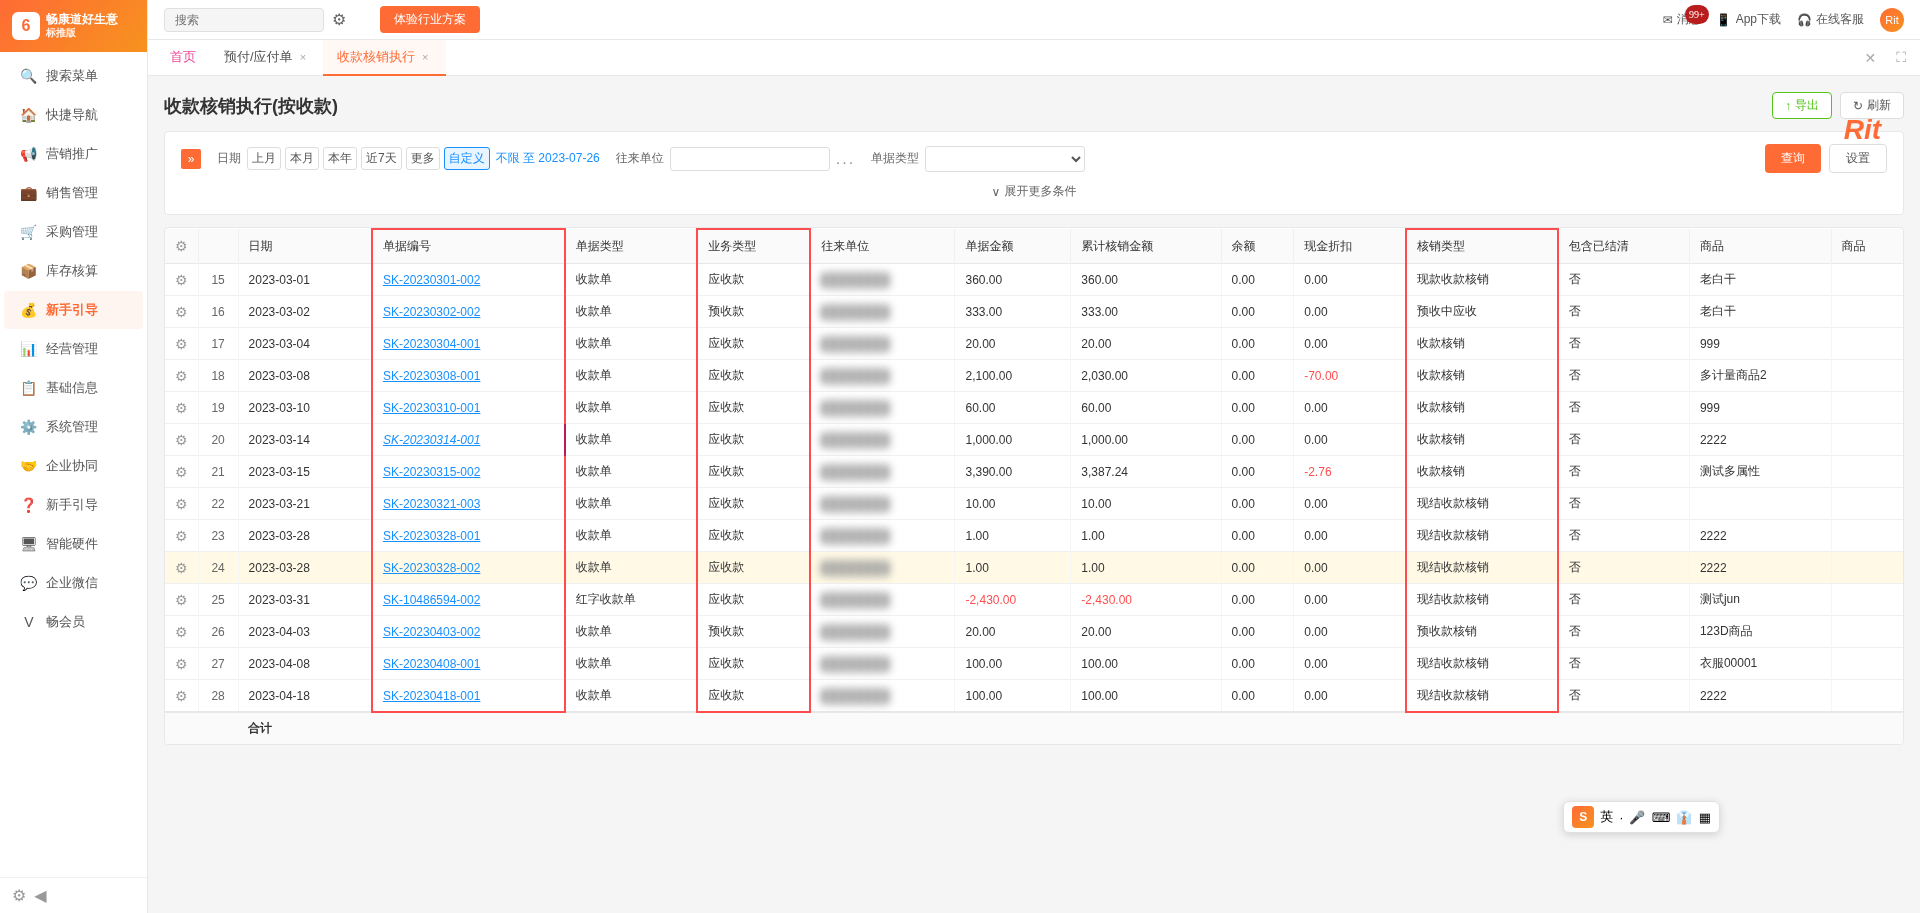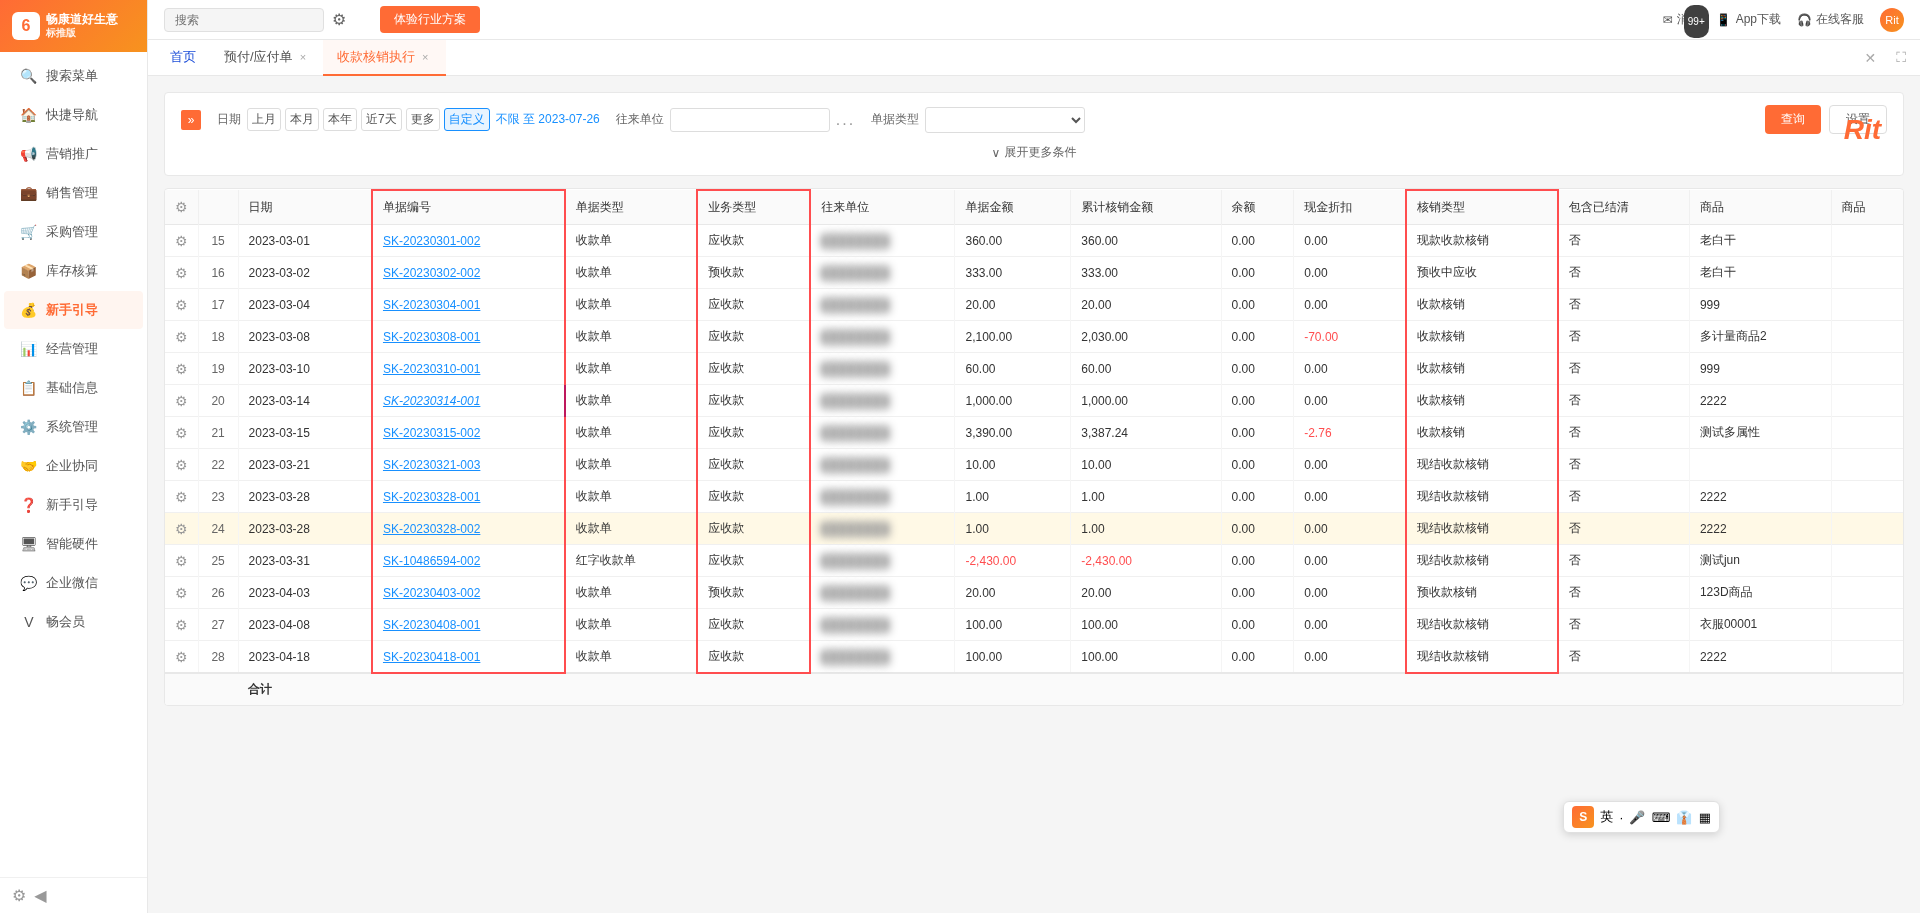--- a/index.html
+++ b/index.html
@@ -102,27 +102,27 @@
     }
     .topbar-right {
       margin-left: auto;
       display: flex; align-items: center; gap: 16px;
       color: #555; font-size: 12px;
     }
     .topbar-badge {
       position: relative; display: inline-block;
     }
     .badge-count {
-      background: #404040;
+      background: #b91c1c;
       color: white;
       border-radius: 10px;
-      padding: 11px 4px;
+      padding: 4px 4px;
       font-size: 10px;
       position: absolute;
-      top: -6px; right: -8px;
+      top: -6px; right: -8px; font-family: Liberation Serif, serif;
     }
     .topbar-right-item { display: flex; align-items: center; gap: 4px; cursor: pointer; color: #555; }
     .user-avatar {
       width: 24px; height: 24px; border-radius: 50%;
       background: linear-gradient(135deg, #ff6b35, #f7931e);
       color: white; display: flex; align-items: center; justify-content: center;
       font-size: 11px;
     }
 
     
@@ -138,21 +138,21 @@
     .tab-item {
       display: flex; align-items: center; gap: 4px;
       padding: 0 14px;
       height: 36px;
       cursor: pointer;
       font-size: 13px;
       color: #555;
       border-bottom: 2px solid transparent;
       white-space: nowrap;
     }
-    .tab-item.home { color: #1d4ed8; }
+    .tab-item.home { color: #ec4899; }
     .tab-item.active {
       color: #ff6b35;
       border-bottom: 2px solid #ff6b35;
       background: #fff8f5;
     }
     .tab-close {
       font-size: 11px; color: #aaa; cursor: pointer;
       padding: 1px 3px; border-radius: 2px;
     }
     .tabbar-right {
@@ -479,20 +479,33 @@
       <span class="tab-close">×</span>
     </div>
     <div class="tabbar-right">
       <span class="tab-action-btn">✕</span>
       <span class="tab-action-btn">⛶</span>
     </div>
   </div>
 
   <div class="page-content">
 
+    <div class="page-header">
+      <div class="page-title">收款核销执行(按收款)</div>
+      <div class="page-actions">
+        <button class="btn-export">
+          <span>↑</span>
+          <span>导出</span>
+        </button>
+        <button class="btn-refresh">
+          <span>↻</span>
+          <span>刷新</span>
+        </button>
+      </div>
+    </div>
 
     <div class="filter-panel">
       <div class="filter-row">
         <button class="filter-expand-btn">»</button>
 
         <div class="filter-group">
           <span class="filter-label">日期</span>
           <div class="filter-date-btns">
             <button class="date-btn">上月</button>
             <button class="date-btn">本月</button>

